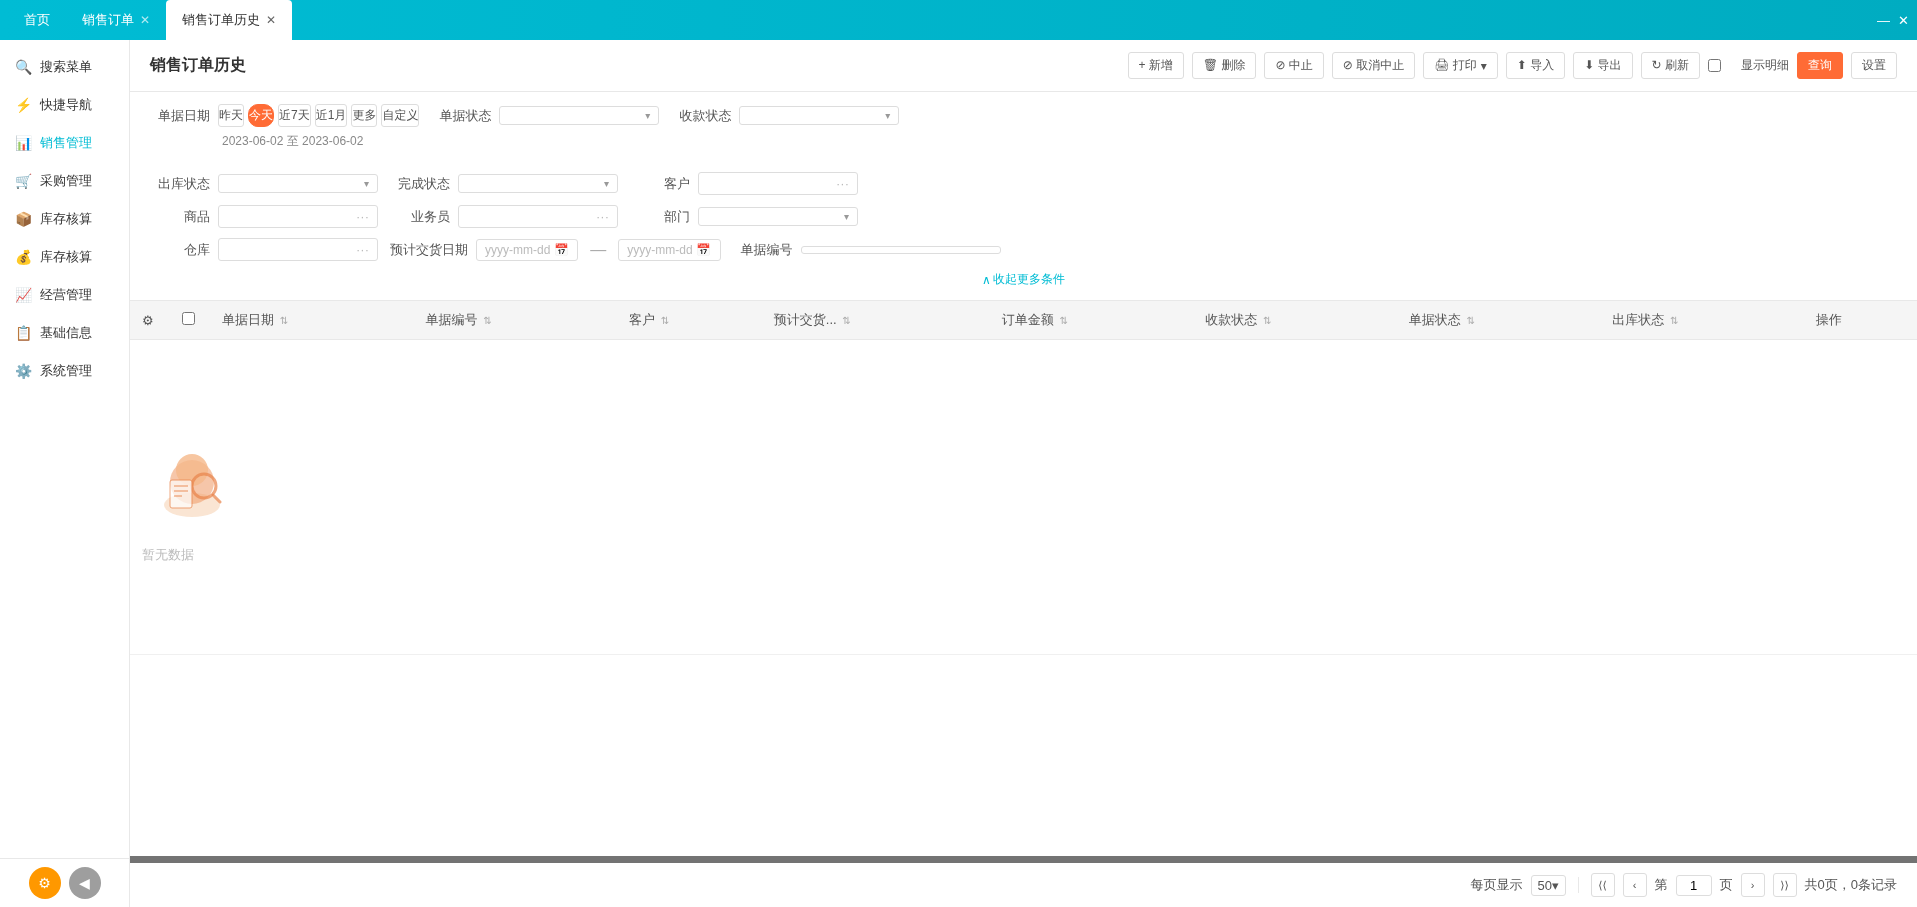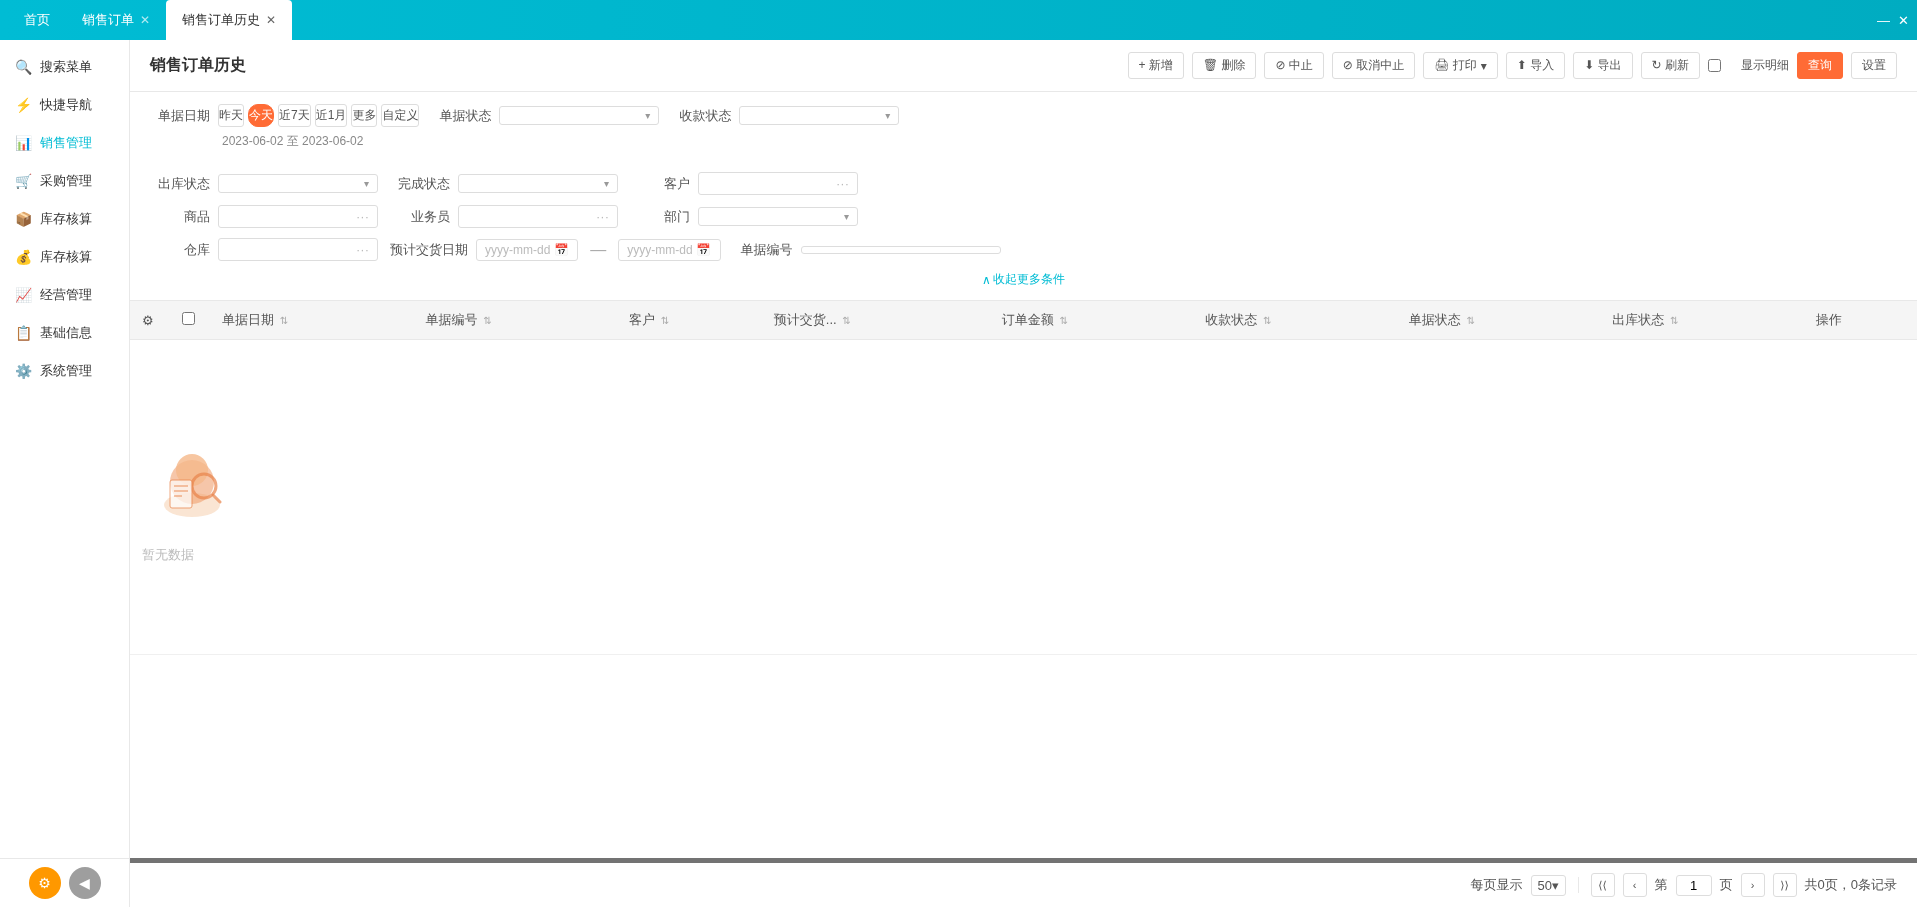--- a/index.html
+++ b/index.html
@@ -313,21 +313,21 @@
       margin-bottom: 16px;
     }
     .empty-text {
       font-size: 13px;
       color: #bbb;
     }
 
     
     .pagination {
       background: #fff;
-      border-top: 5px solid #737373;
+      border-top: 7px solid #737373;
       padding: 10px 20px;
       display: flex;
       align-items: center;
       justify-content: flex-end;
       gap: 8px;
       font-size: 13px;
       color: #555;
     }
     .page-size-select {
       display: flex;

